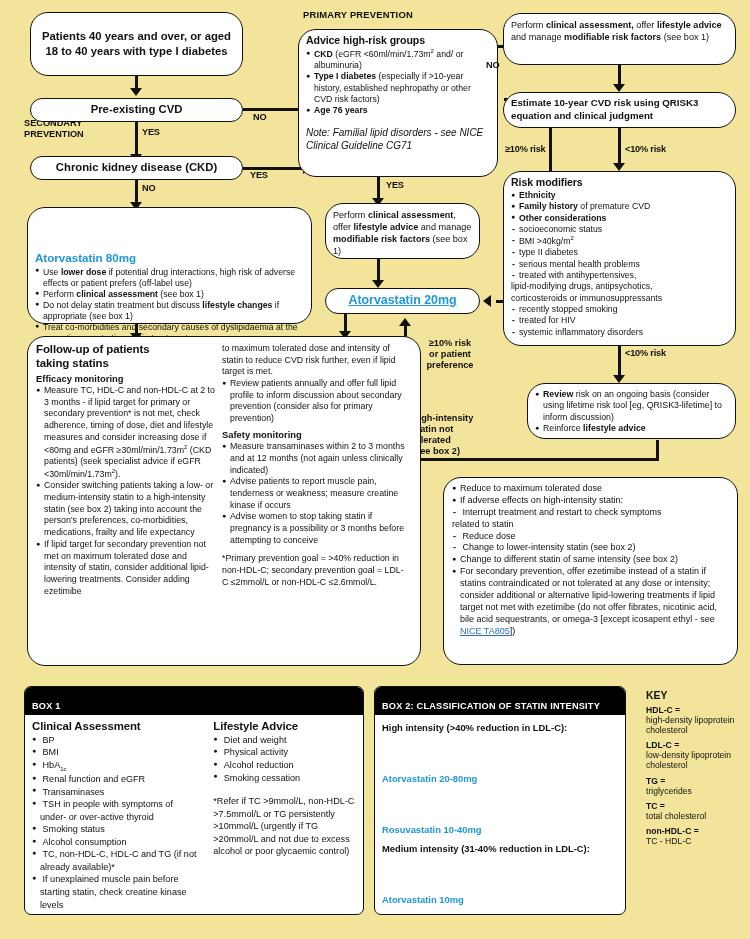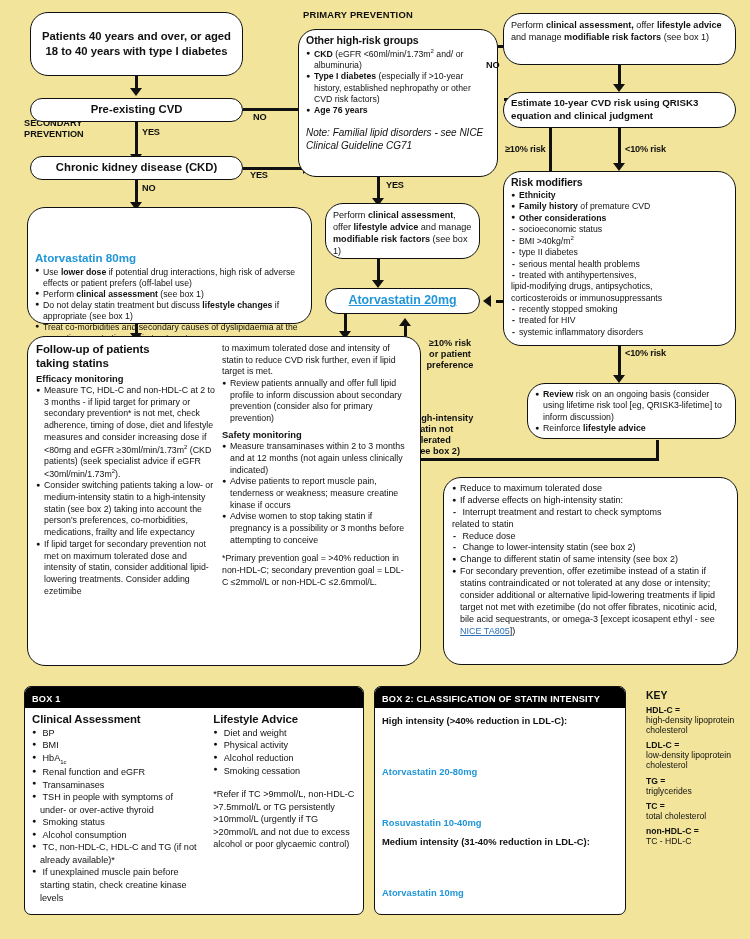--- a/index.html
+++ b/index.html
@@ -43,21 +43,21 @@
   .ln{position:absolute;background:#111;}
   .vh{width:3px;}
   .hh{height:3px;}
   .ar{position:absolute;width:0;height:0;}
   .ar-d{border-left:6px solid transparent;border-right:6px solid transparent;border-top:8px solid #111;}
   .ar-r{border-top:6px solid transparent;border-bottom:6px solid transparent;border-left:8px solid #111;}
   .ar-l{border-top:6px solid transparent;border-bottom:6px solid transparent;border-right:8px solid #111;}
   .ar-u{border-left:6px solid transparent;border-right:6px solid transparent;border-bottom:8px solid #111;}
   
   .panel{position:absolute;background:#fff;border:1.5px solid #111;border-radius:7px;box-sizing:border-box;overflow:hidden;}
-  .panel-hd{background:#000;color:#fff;font-weight:bold;font-size:9.2px;padding:7px 6px 3px 7px;letter-spacing:0.2px;line-height:1.18;}
+  .panel-hd{background:#000;color:#fff;font-weight:bold;font-size:9.2px;padding:14px 6px 3px 7px;letter-spacing:0.2px;line-height:1.18;}
   .panel-bd{padding:5px 7px 5px 7px;}
   .keybox{position:absolute;background:#f2e49a;box-sizing:border-box;padding:4px 6px;}
   .key-t{font-weight:bold;font-size:10.4px;margin-bottom:4px;}
   .key-term{font-weight:bold;font-size:8.6px;margin-top:5px;}
   .key-def{font-size:8.6px;line-height:1.18;}
   .sup{font-size:6px;vertical-align:super;}
   .sub{font-size:6px;vertical-align:sub;}
   .borderband{position:absolute;background:#f2e49a;}
 </style>
 </head>
@@ -106,21 +106,21 @@
       <li class="b">Perform <b>clinical assessment</b> (see box 1)</li>
       <li class="b">Do not delay statin treatment but discuss <b>lifestyle changes</b> if appropriate (see box 1)</li>
       <li class="b">Treat co-morbidities and secondary causes of dyslipidaemia at the same time as starting statin treatment</li>
     </ul>
   </div>
 
   <div class="ln vh" style="left:135px;top:324px;height:12px;"></div>
   <div class="ar ar-d" style="left:130px;top:333px;"></div>
 
   <div class="box" style="left:298px;top:29px;width:200px;height:148px;padding:4px 7px;">
-    <div class="hd">Other high-risk groups</div>
+    <div class="hd">Advice high-risk groups</div>
     <ul style="font-size:8.7px;line-height:1.3;">
       <li class="b"><b>CKD</b> (eGFR &lt;60ml/min/1.73m<span class="sup">2</span> and/ or albuminuria)</li>
       <li class="b"><b>Type I diabetes</b> (especially if &gt;10-year history, established nephropathy or other CVD risk factors)</li>
       <li class="b"><b>Age 76 years</b></li>
     </ul>
     <div style="font-size:10px;line-height:1.3;margin-top:9px;font-style:italic;">Note: Familial lipid disorders - see NICE Clinical Guideline CG71</div>
   </div>
 
   <div class="ln hh" style="left:498px;top:45px;width:20px;"></div>
   <div class="ar ar-r" style="left:512px;top:40px;"></div>

